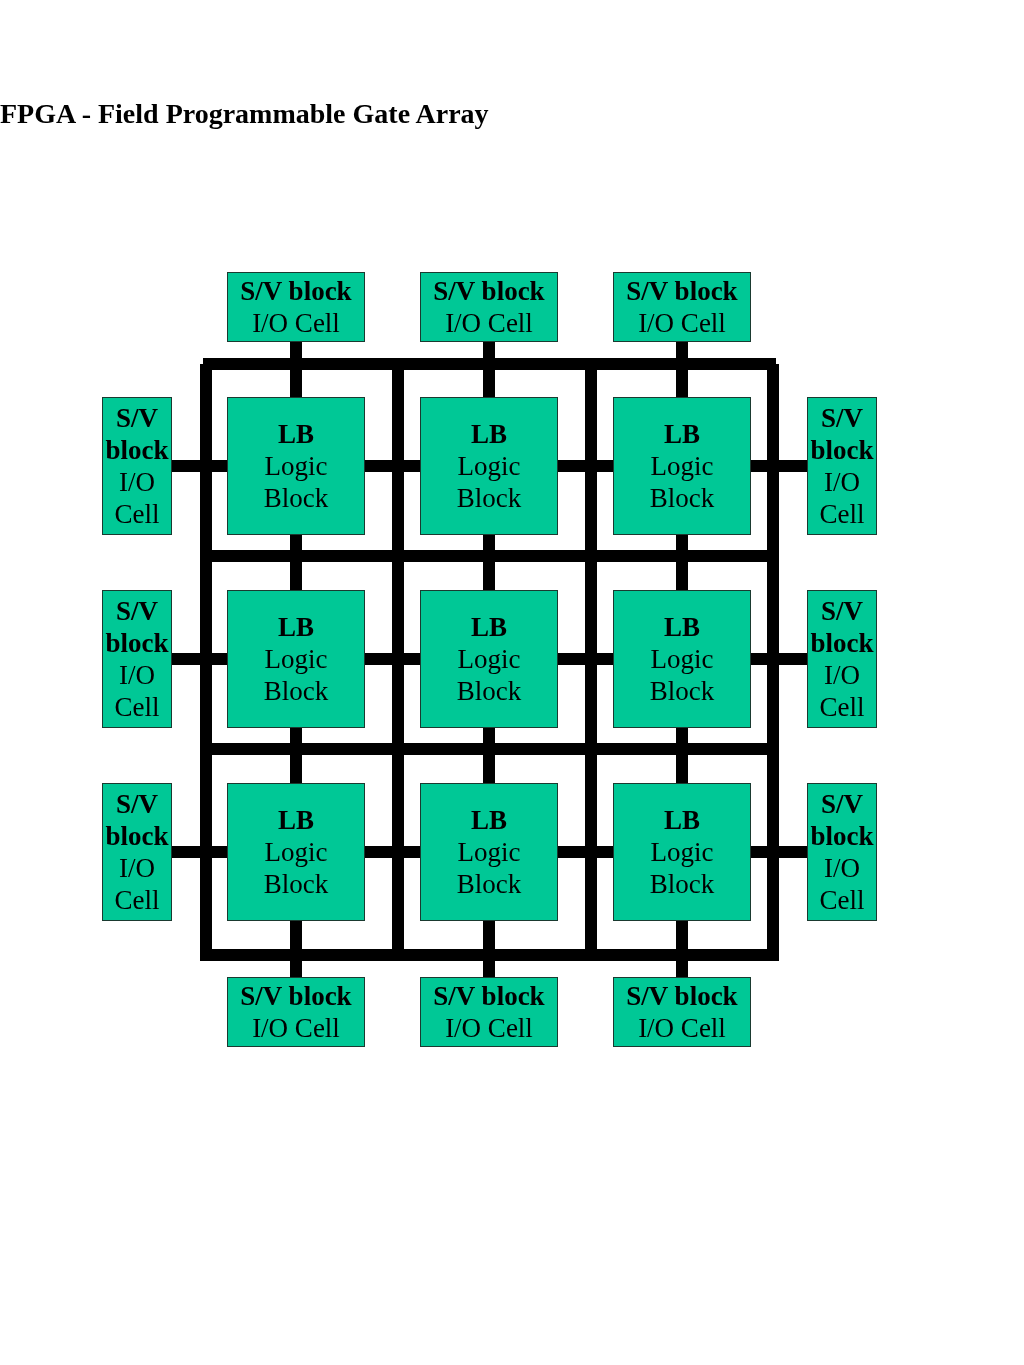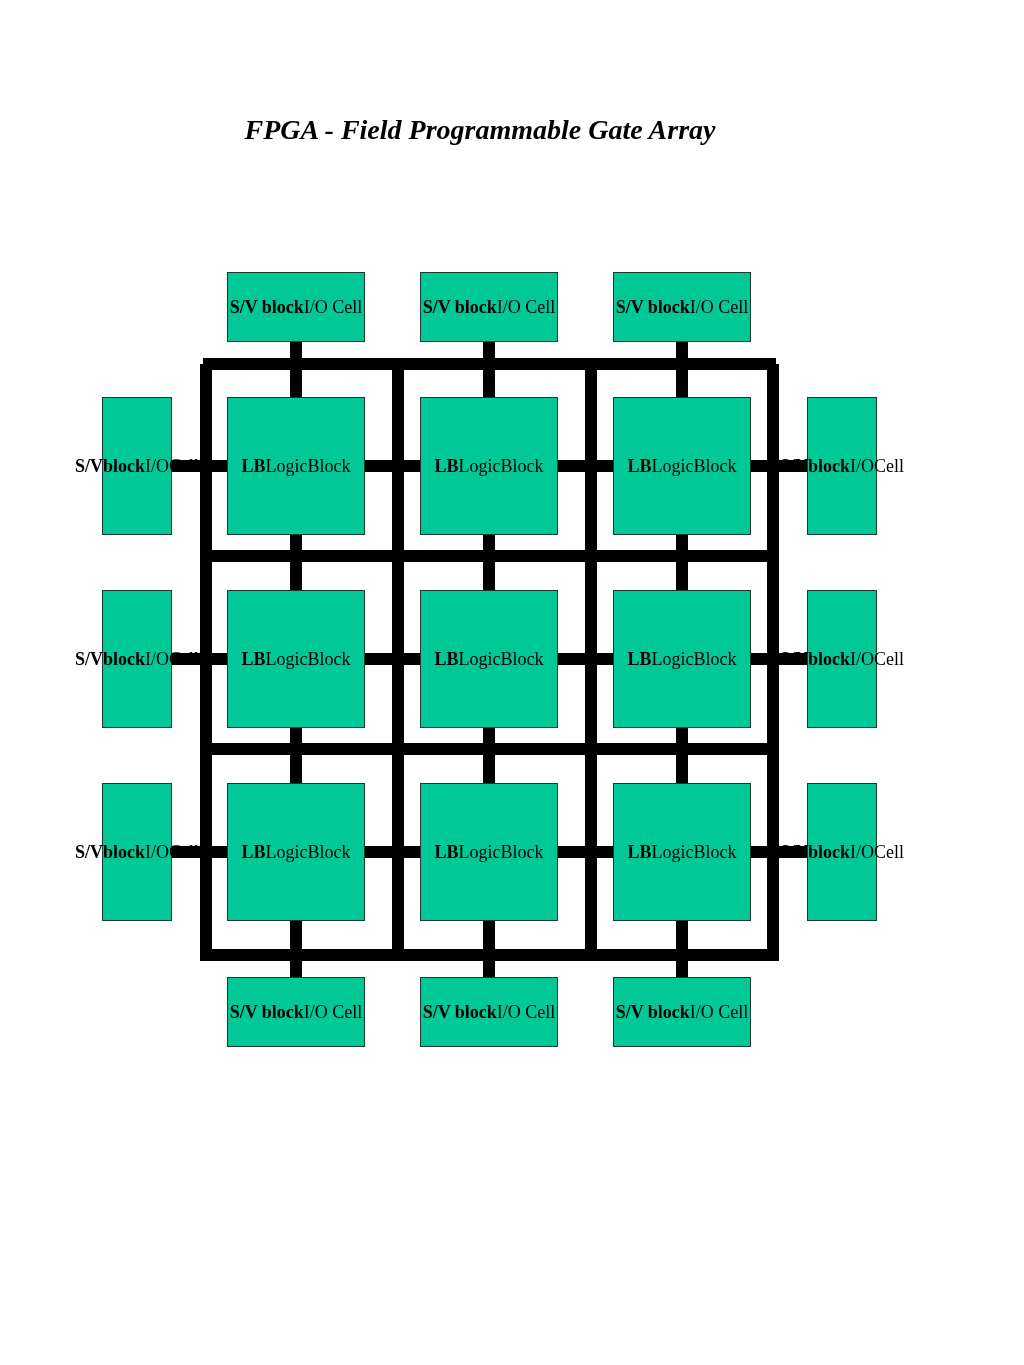--- a/index.html
+++ b/index.html
@@ -1,24 +1,24 @@
 <!DOCTYPE html>
 <html><head>
 <meta charset="utf-8">
 <style>
   html, body { margin:0; padding:0; background:#ffffff; }
   body { width:1024px; height:1365px; position:relative; overflow:hidden;
          font-family:"Liberation Serif", "DejaVu Serif", serif; color:#000; }
-  .title { position:absolute; left:0; width:960px; top:114px; text-align:center;
-           font-weight:bold; font-size:28px;font-style:italic; }
+  .title { position:absolute; left:0; width:960px; top:98px; 
+           font-weight:bold; font-size:28px; }
   .bus { position:absolute; background:#000; }
   .box { position:absolute; background:#00c896; border:1px solid #1a3a30;
-         box-sizing:border-box; display:flex; flex-direction:row;
-         align-items:center; justify-content:center; text-align:left;
-         line-height:32px; font-size:18px; }
+         box-sizing:border-box; display:flex; flex-direction:column;
+         align-items:center; justify-content:center; text-align:center;
+         line-height:32px; font-size:27px; }
   .b { font-weight:bold; }
   .i { }
 </style>
 </head>
 <body>
 
 <div class="title">FPGA - Field Programmable Gate Array</div>
 
 <div id="diagram">
     <div class="bus" style="left: 203px; top: 358px; width: 573px; height: 12px;"></div>

